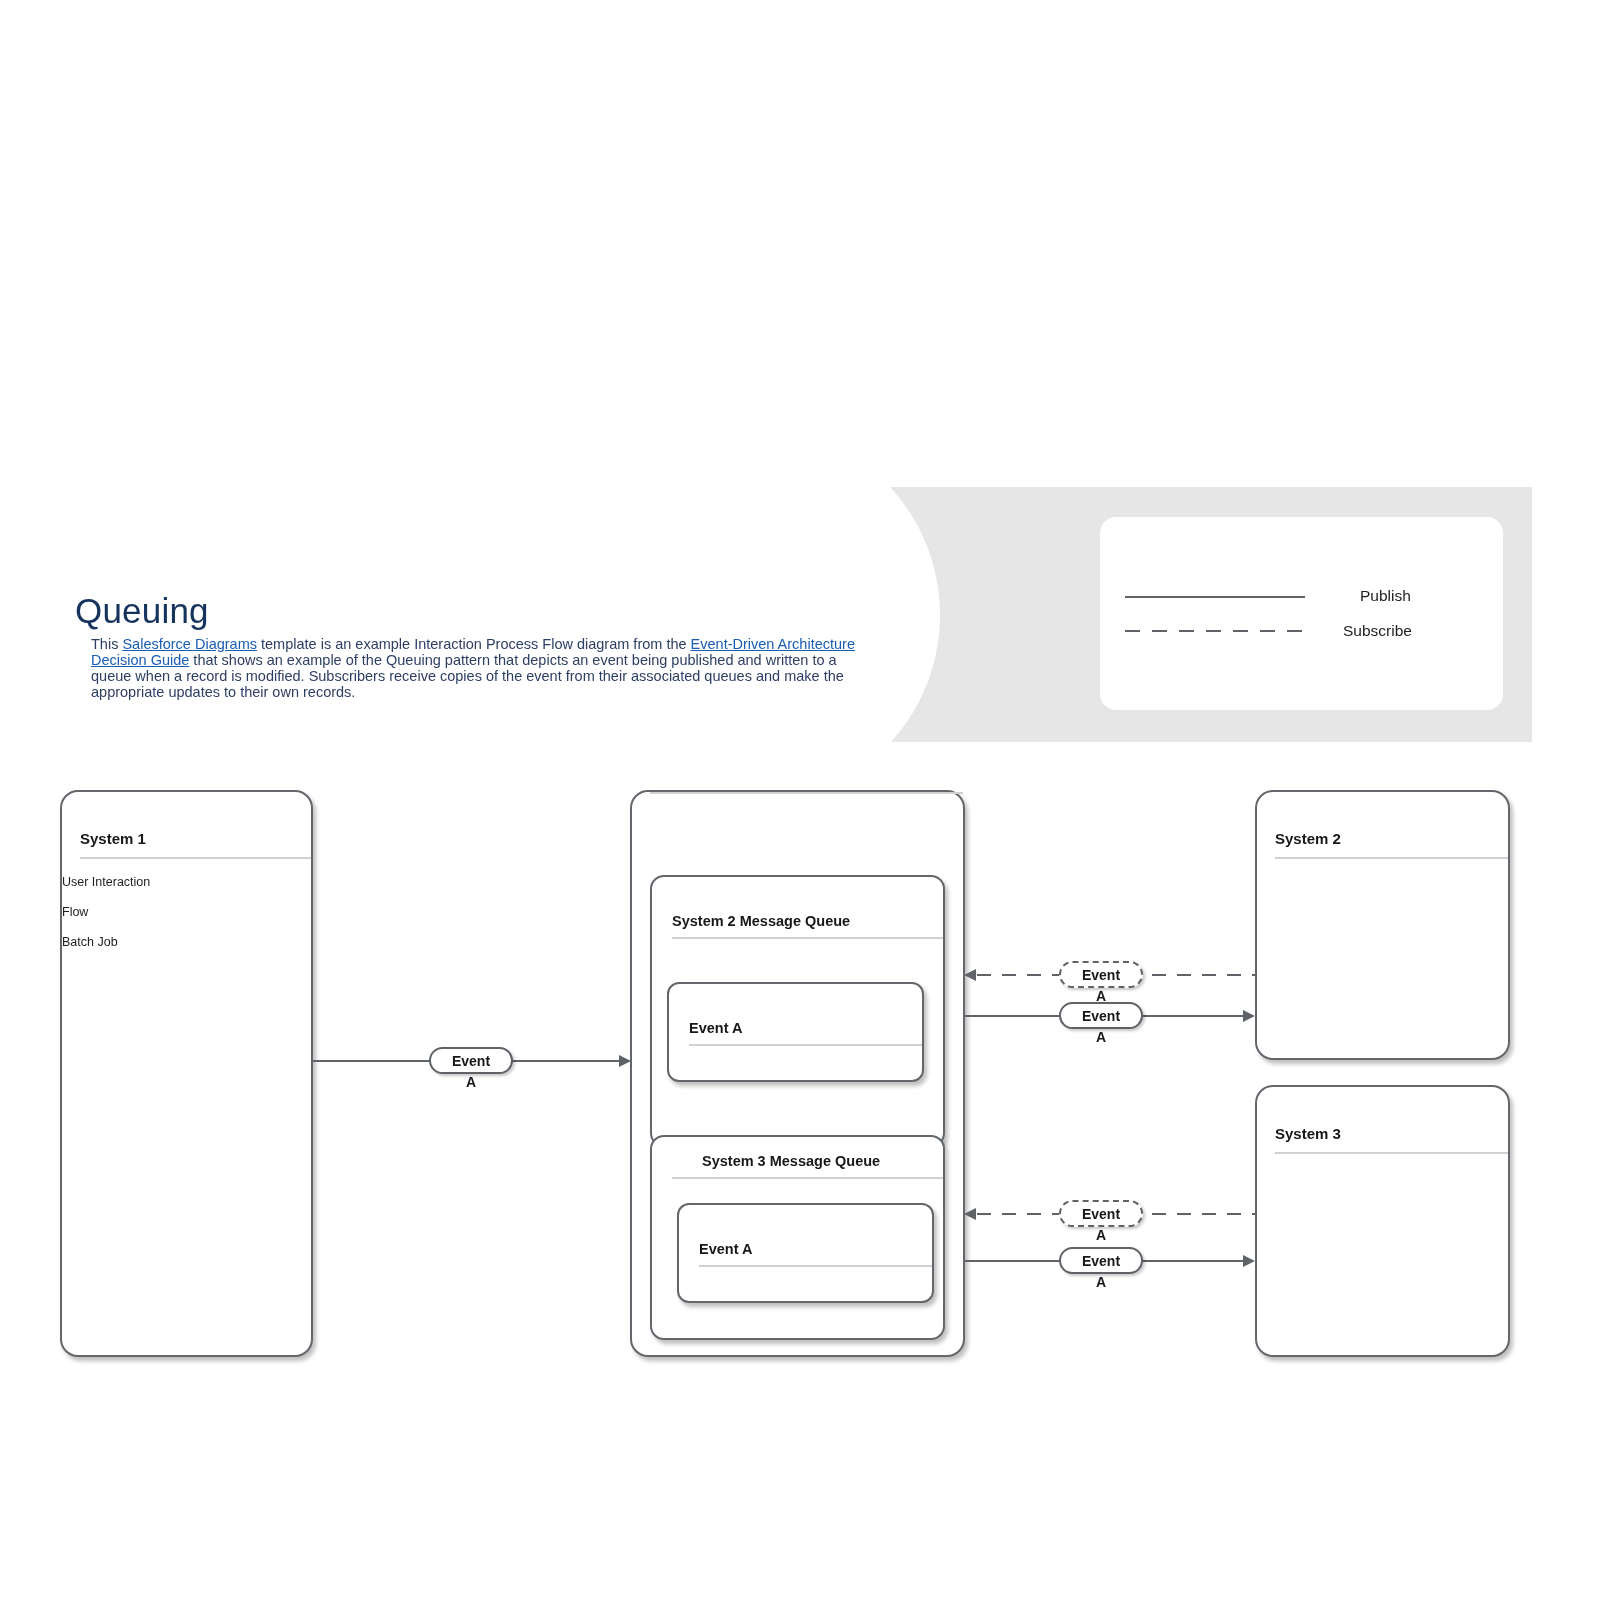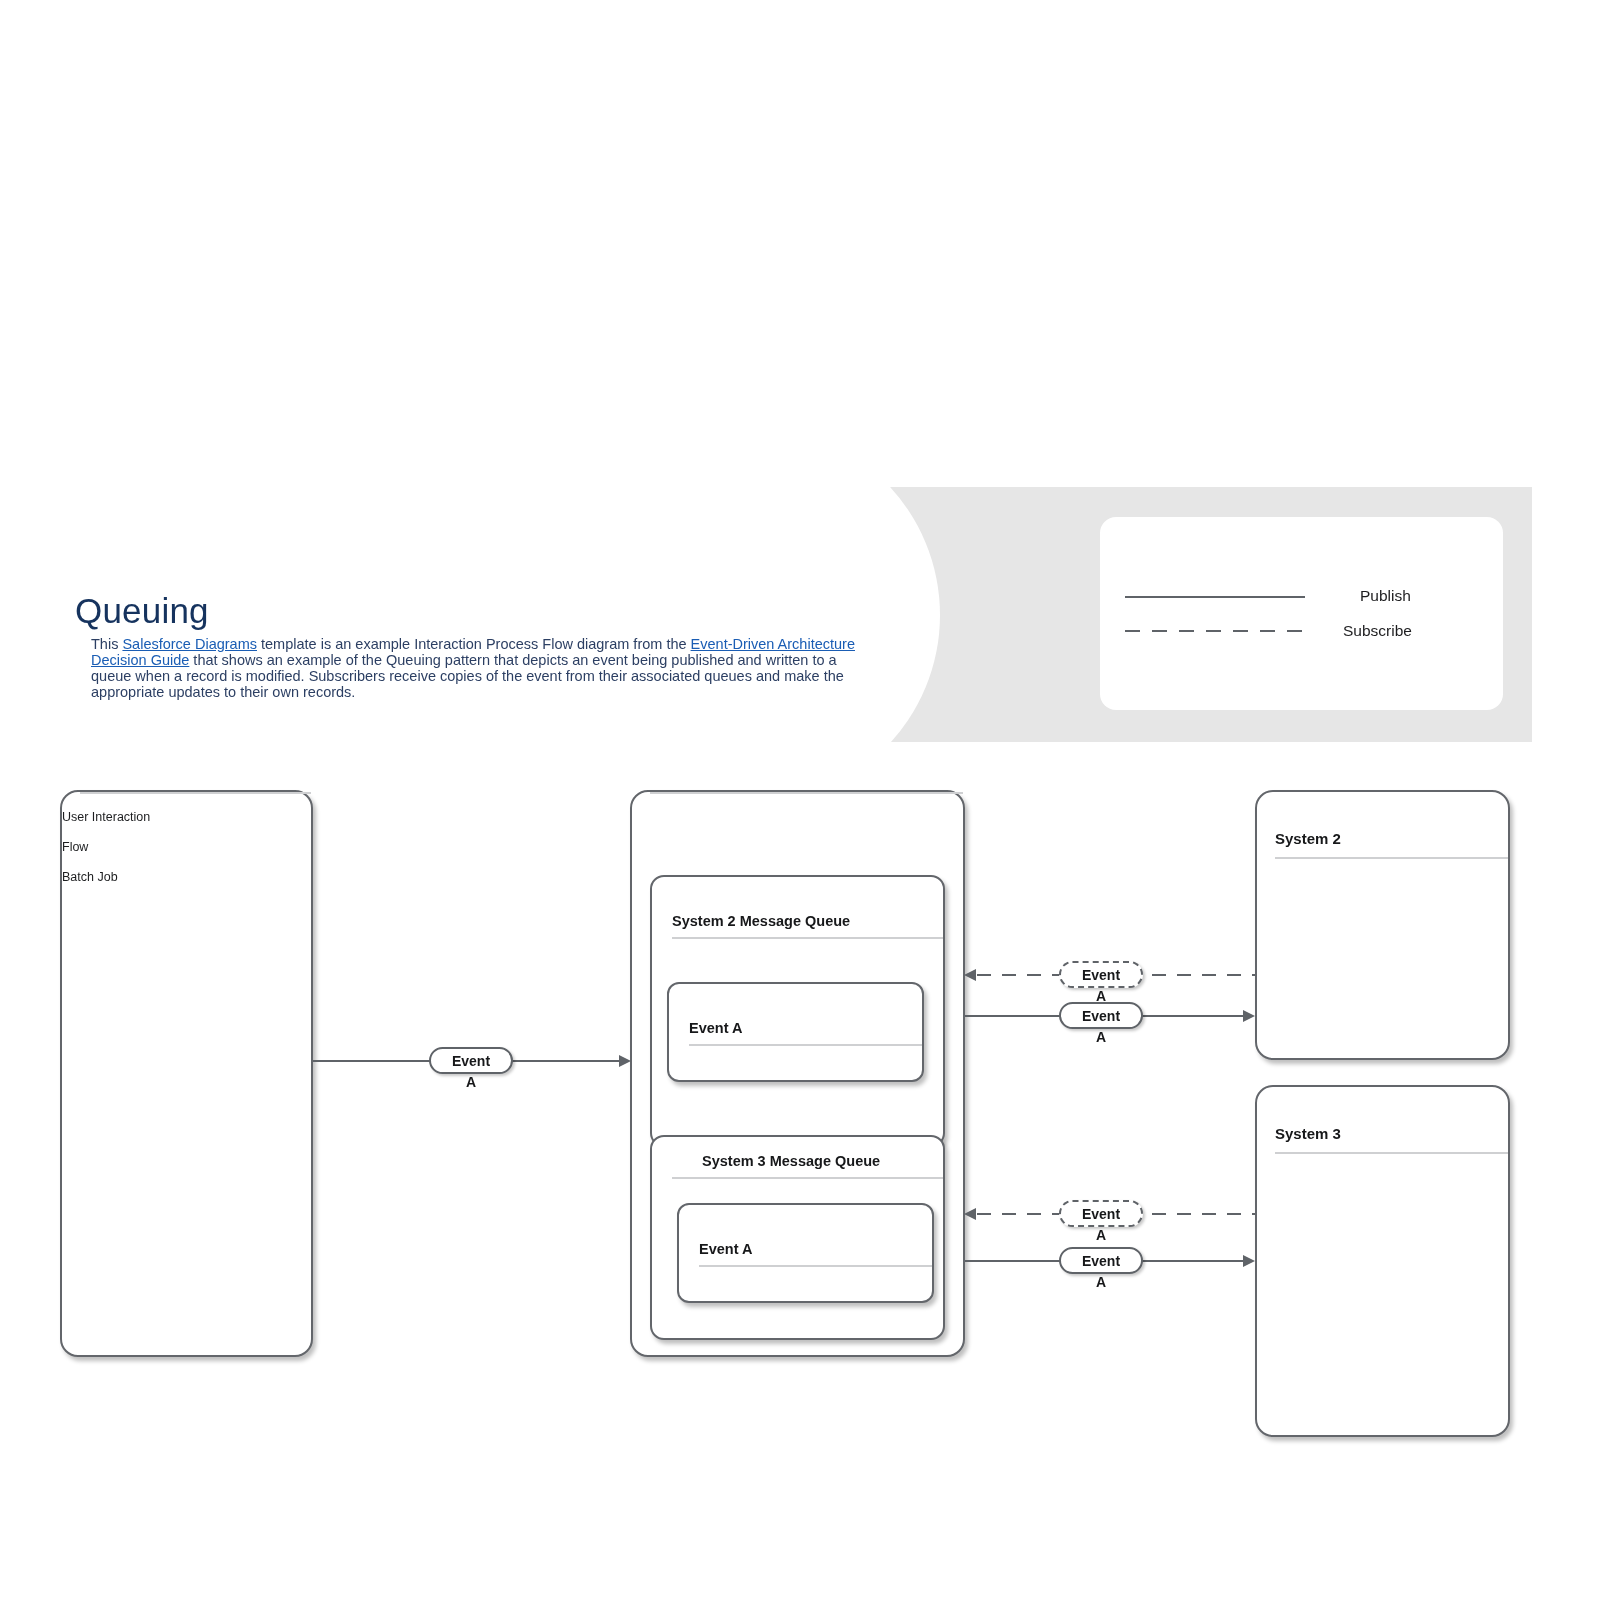--- a/index.html
+++ b/index.html
@@ -99,20 +99,21 @@
   <div class="legend-notch"></div>
 </div>
 <div class="legend-card">
   <div class="legend-line solid" style="top:79px;"></div>
   <div class="legend-label" style="top:70px; left:260px;">Publish</div>
   <div class="legend-line dashed" style="top:113px;"></div>
   <div class="legend-label" style="top:105px; left:243px;">Subscribe</div>
 </div>
 
 <div class="node node-lg" style="left:60px; top:790px; width:253px; height:567px;">
+  <div class="node-title">System 1</div>
   <div class="node-divider"></div>
   <div class="node-item">User Interaction</div>
   <div class="node-item">Flow</div>
   <div class="node-item">Batch Job</div>
 </div>
 
 <div class="node node-lg" style="left:630px; top:790px; width:335px; height:567px;">
   <div class="node-divider"></div>
 
   <div class="node node-md" style="left:18px; top:83px; width:295px; height:272px;">
@@ -132,21 +133,21 @@
       <div class="node-divider" style="margin-left:20px;"></div>
     </div>
   </div>
 </div>
 
 <div class="node node-lg" style="left:1255px; top:790px; width:255px; height:270px;">
   <div class="node-title">System 2</div>
   <div class="node-divider"></div>
 </div>
 
-<div class="node node-lg" style="left:1255px; top:1085px; width:255px; height:352px;">
+<div class="node node-lg" style="left:1255px; top:1085px; width:255px; height:272px;">
   <div class="node-title">System 3</div>
   <div class="node-divider"></div>
 </div>
 
 <div class="arrow-line" style="left:313px; top:1060px; width:310px;"></div>
 <div class="arrow-head-right" style="left:619px; top:1054.5px;"></div>
 <div class="event-pill" style="left:429px; top:1047px;">
   <span>Event</span>
 </div>
 <div class="event-sub" style="left:429px; top:1074px;">A</div>

